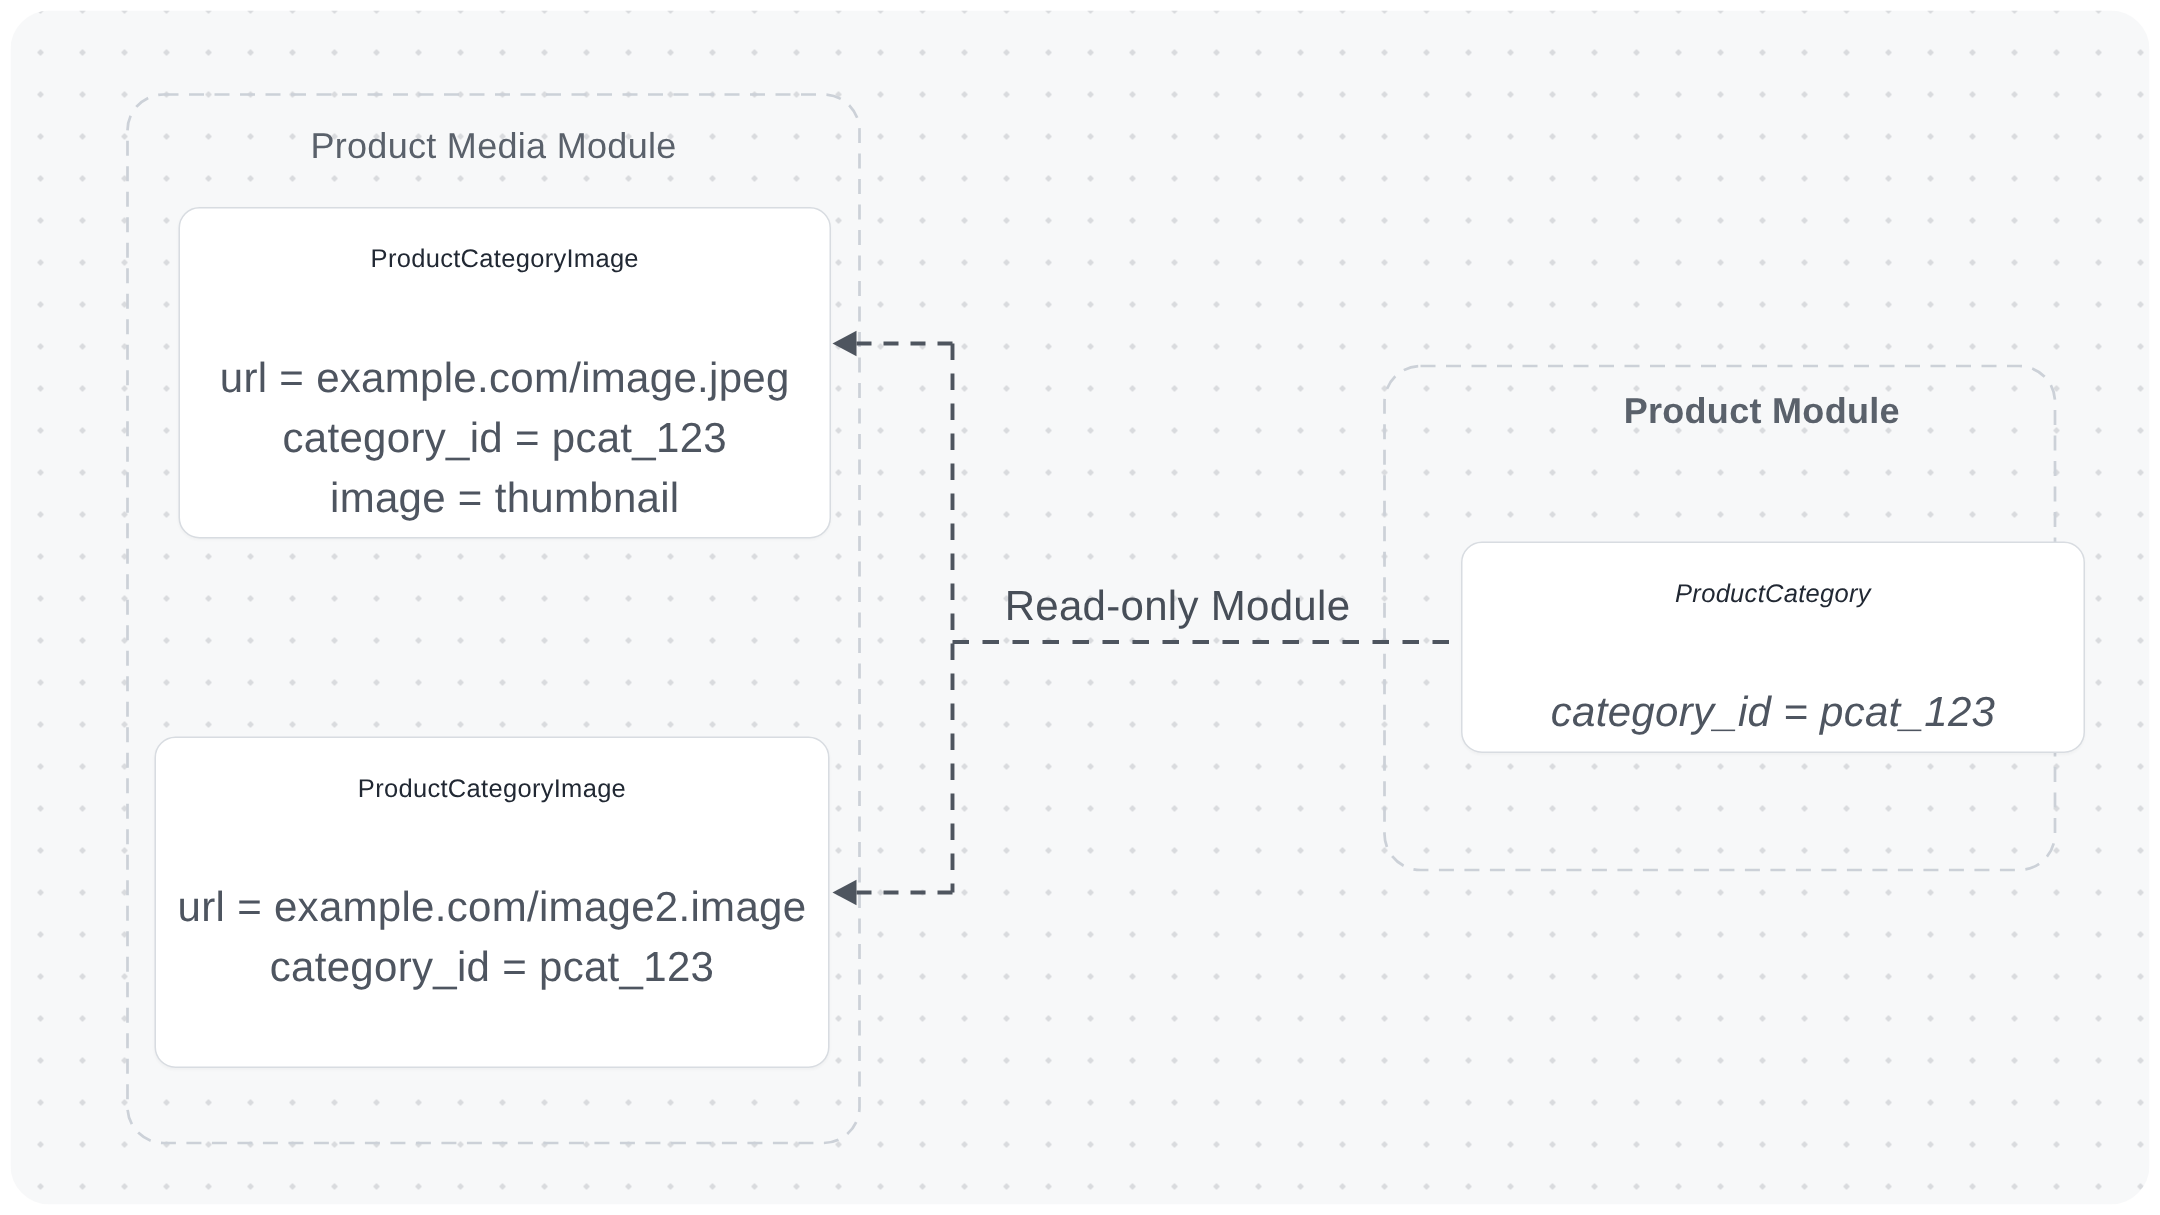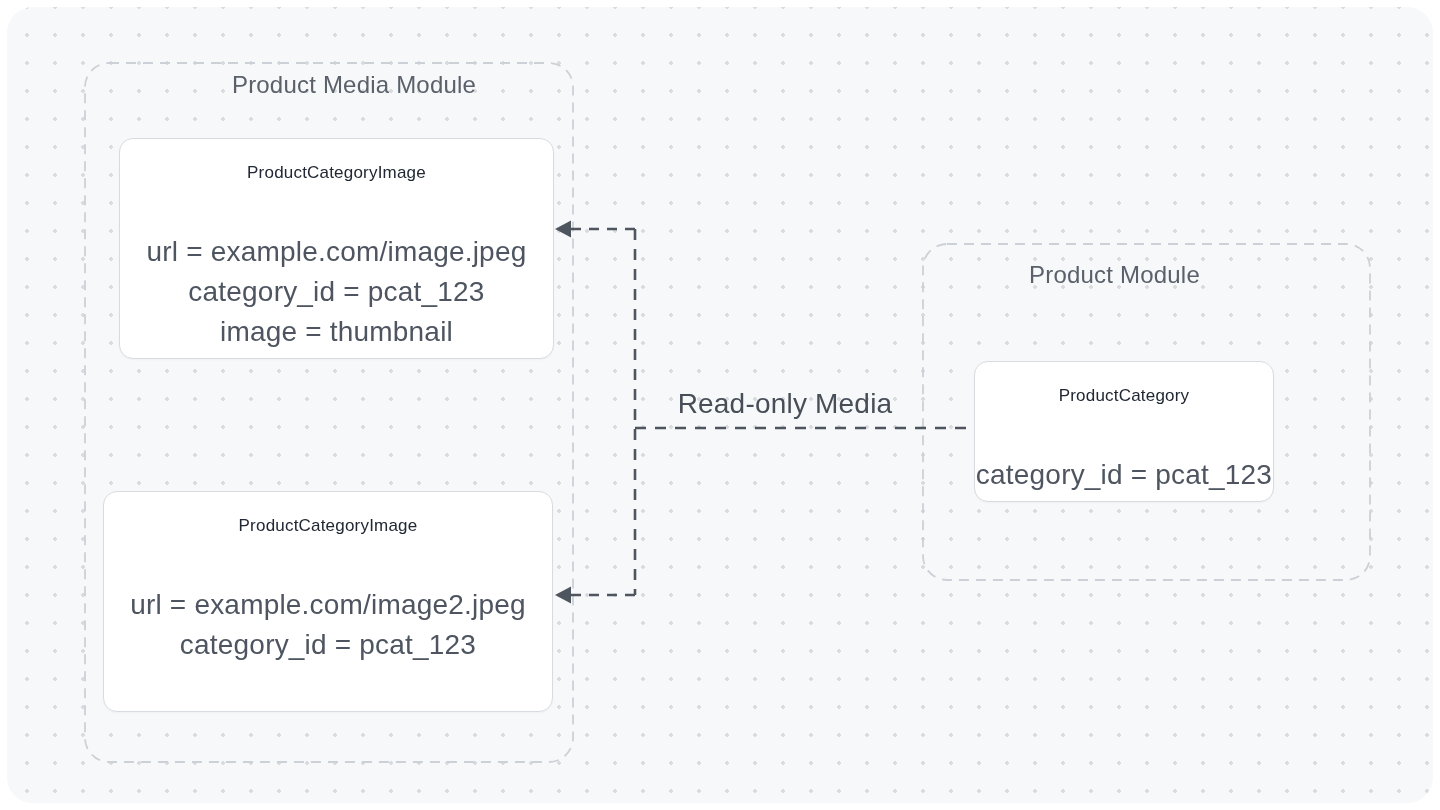--- a/index.html
+++ b/index.html
@@ -29,33 +29,33 @@
   }
   .module-title {
     position: absolute;
     text-align: center;
     font-size: 24px;
     line-height: 28px;
     font-weight: 500;
     color: #5a616b;
     letter-spacing: 0.2px;
   }
-  .module-title.media { left: 78px; top: 64px; width: 488px; padding-left: 25px; }
-  .module-title.product { left: 884px; top: 254px; width: 447px; }
+  .module-title.media { left: 78px; top: 77px; width: 488px; }
+  .module-title.product { left: 944px; top: 254px; width: 447px; font-weight: bold; }
   .card {
     position: absolute;
     box-sizing: border-box;
     background: #ffffff;
     border: 1.5px solid #d8dce1;
     border-radius: 14px;
     box-shadow: 0 1px 2px rgba(16,24,40,0.03);
   }
   .card.pci1 { left: 112px; top: 131px; width: 435px; height: 221px; }
   .card.pci2 { left: 96px;  top: 484px; width: 450px; height: 221px; }
-  .card.pcat { left: 967px; top: 354px; width: 300px; height: 141px; }
+  .card.pcat { left: 967px; top: 354px; width: 416px; height: 141px; font-style: italic; }
   .card-title {
     position: absolute;
     left: 0; right: 0;
     top: 19px;
     text-align: center;
     font-size: 17px;
     line-height: 30px;
     font-weight: 500;
     color: #212833;
     letter-spacing: 0.2px;
@@ -113,27 +113,27 @@
     <div class="card-attrs">
       <div class="attr">url = example.com/image.jpeg</div>
       <div class="attr">category_id = pcat_123</div>
       <div class="attr">image = thumbnail</div>
     </div>
   </div>
 
   <div class="card pci2">
     <div class="card-title">ProductCategoryImage</div>
     <div class="card-attrs">
-      <div class="attr">url = example.com/image2.jpeg</div>
+      <div class="attr">url = example.com/image2.image</div>
       <div class="attr">category_id = pcat_123</div>
     </div>
   </div>
 
   <div class="card pcat">
     <div class="card-title">ProductCategory</div>
     <div class="card-attrs">
       <div class="attr">category_id = pcat_123</div>
     </div>
   </div>
 
-  <div class="link-label">Read-only Media</div>
+  <div class="link-label">Read-only Module</div>
 
 </div>
 
 </body></html>

